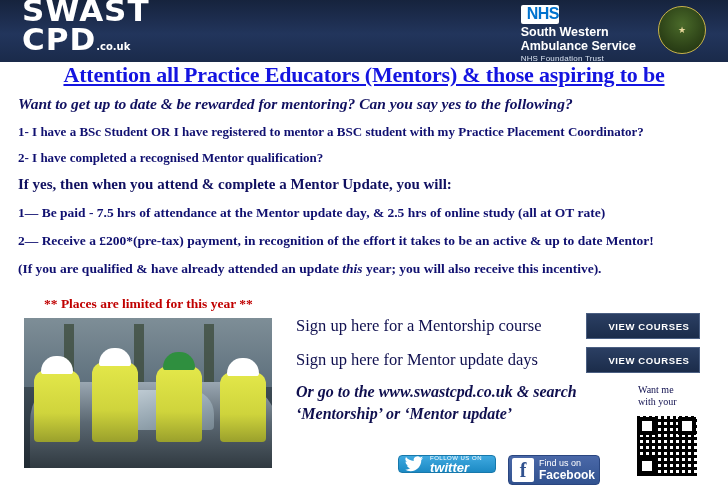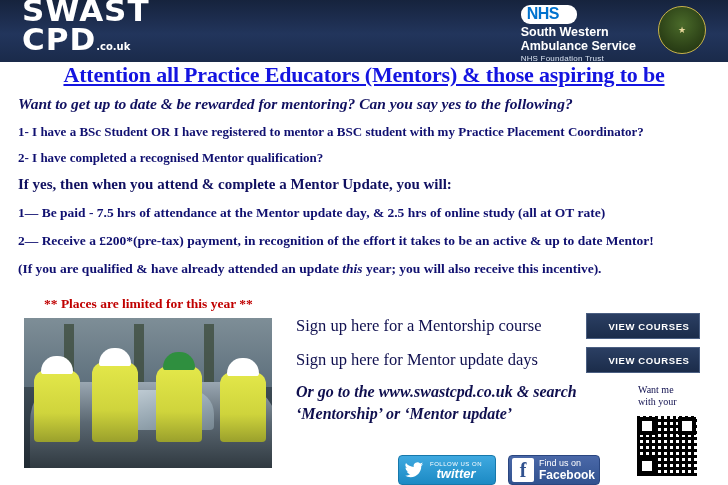--- a/index.html
+++ b/index.html
@@ -66,22 +66,22 @@
     color: #ffffff;
   }
   .nhs-badge {
     display: inline-block;
     background: #ffffff;
     color: #0072ce;
     font-family: "Liberation Sans", sans-serif;
     font-weight: bold;
     font-size: 16px;
     letter-spacing: -0.5px;
-    padding: 1px 18px 1px 6px;
-    border-radius: 9px;
+    padding: 1px 0 1px 6px;
+    border-radius: 2px;
     line-height: 1.05;
   }
   .nhs-trust-name {
     font-size: 12.5px;
     font-weight: bold;
     line-height: 1.12;
     margin-top: 1px;
     color: #ffffff;
   }
   .nhs-trust-sub {
@@ -335,27 +335,26 @@
     background: linear-gradient(180deg,#4f9bdc 0%, #2d6fb5 100%);
     border: 1px solid #245c99;
     color: #fff;
     font-size: 9.5px;
     font-weight: bold;
     justify-content: center;
     font-family: "Liberation Sans", sans-serif;
     margin-top: 44px;
   }
   .twitter-btn {
-    left: 398px; top: 455px; width: 98px; height: 30px;
+    left: 398px; top: 455px; width: 98px; height: 18px;
     background: linear-gradient(180deg,#3fa9e0 0%, #1c8ac4 100%);
     border: 1px solid #1778ab;
     color: #fff;
     padding-left: 4px;
     font-family: "Liberation Sans", sans-serif;
-    text-align: center;
   }
   .twitter-btn .bird {
     width: 22px; height: 20px; margin-right: 5px;
     display: inline-block;
   }
   .twitter-btn .tw-txt .t1 { font-size: 6px; letter-spacing: 0.5px; display:block; }
   .twitter-btn .tw-txt .t2 { font-size: 13px; font-weight: bold; font-style: italic; display:block; line-height:1; }
   .fb-btn {
     left: 508px; top: 455px; width: 92px; height: 30px;
     background: linear-gradient(180deg,#4a68a8 0%, #31528f 100%);

